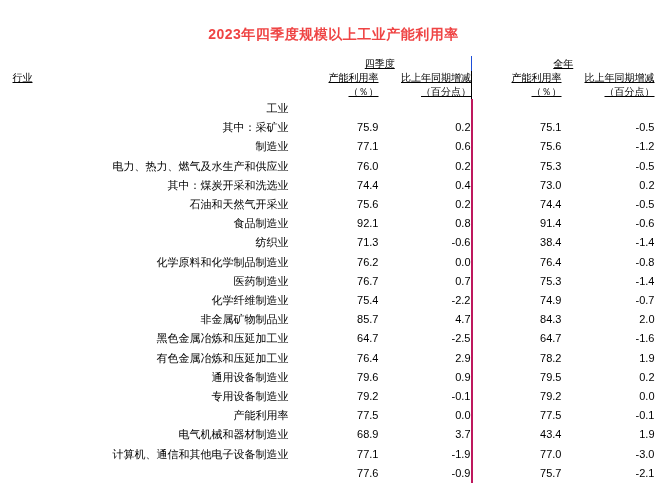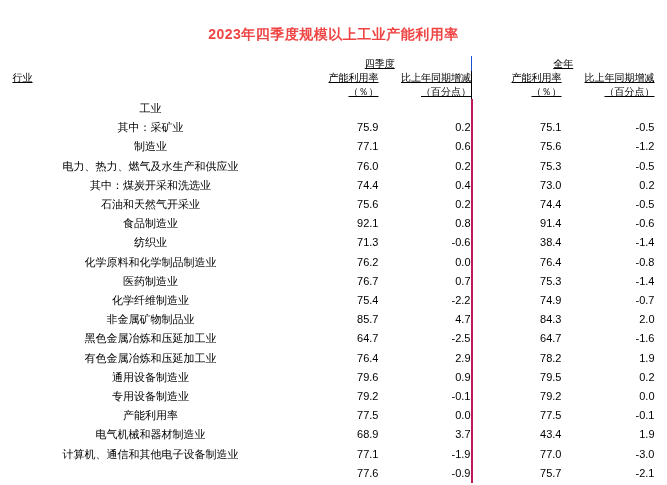--- a/index.html
+++ b/index.html
@@ -73,21 +73,21 @@
     border-bottom: 1px solid #000;
     text-align: right;
     padding: 1px 0 3px 0;
     line-height: 14px;
   }
   th.head-sub.sep {
     border-left: 1px solid #000;
   }
   td.cell-industry {
     border-right: 1px solid #000;
-    text-align: center;
+    text-align: right;
     padding-left: 4px;
     height: 19.2px;
     line-height: 19.2px;
     white-space: nowrap;
   }
   td.cell-num {
     text-align: right;
     padding-right: 9px;
     height: 19.2px;
     line-height: 19.2px;

